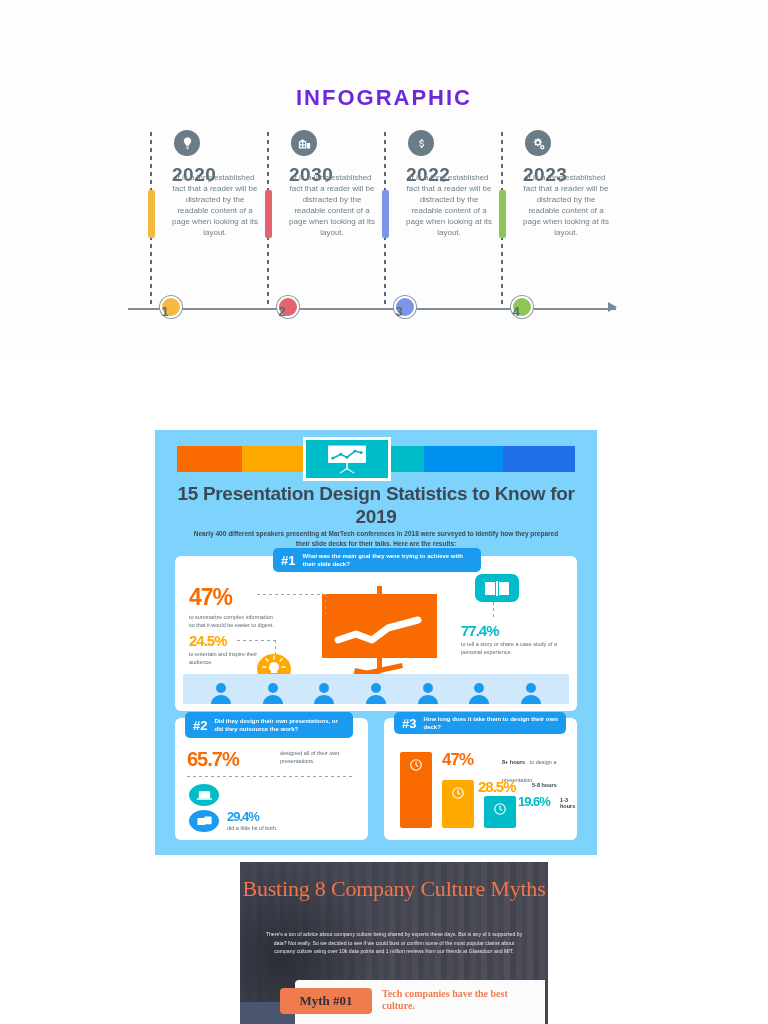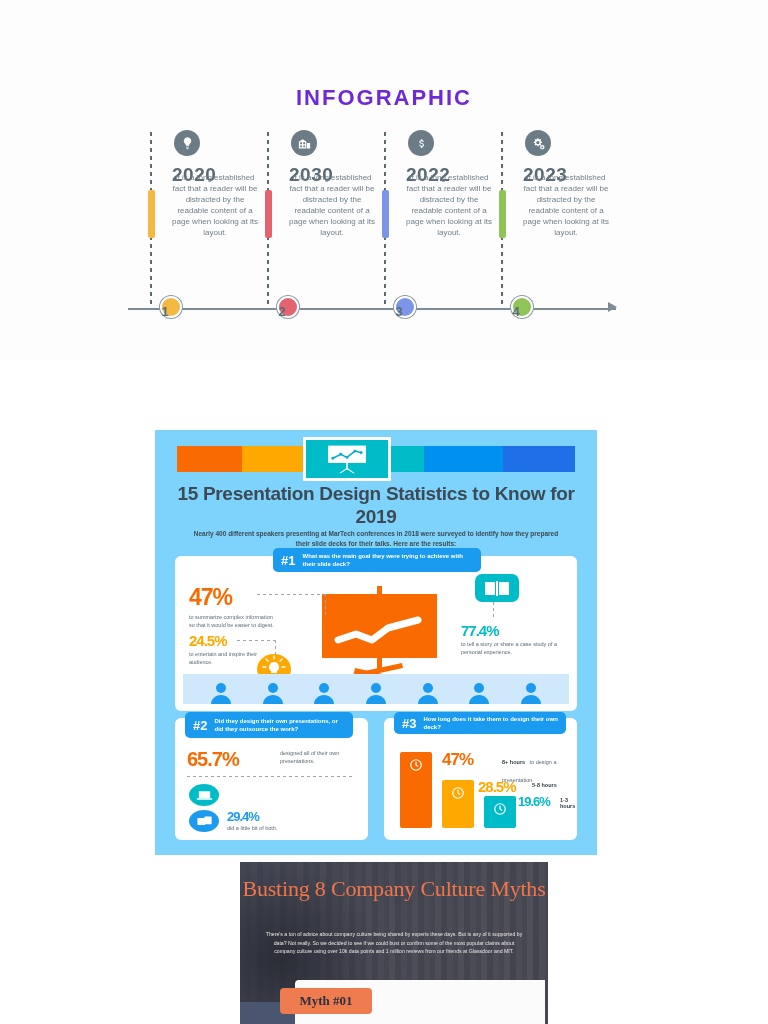--- a/index.html
+++ b/index.html
@@ -401,15 +401,16 @@
     </div>
   </div>
 
   <div class="cm-block">
     <div class="cm-photo"></div>
     <div class="cm-title">Busting 8 Company Culture Myths</div>
     <div class="cm-body">There's a ton of advice about company culture being shared by experts these days. But is any of it supported by data? Not really. So we decided to see if we could bust or confirm some of the most popular claims about company culture using over 10k data points and 1 million reviews from our friends at Glassdoor and MIT.</div>
     <div class="cm-strip"></div>
     <div class="cm-card"></div>
     <div class="cm-tag">Myth #01</div>
+    <div class="cm-mythtext">Tech companies have the best culture.</div>
   </div>
 
 </div>
 
 </body></html>

